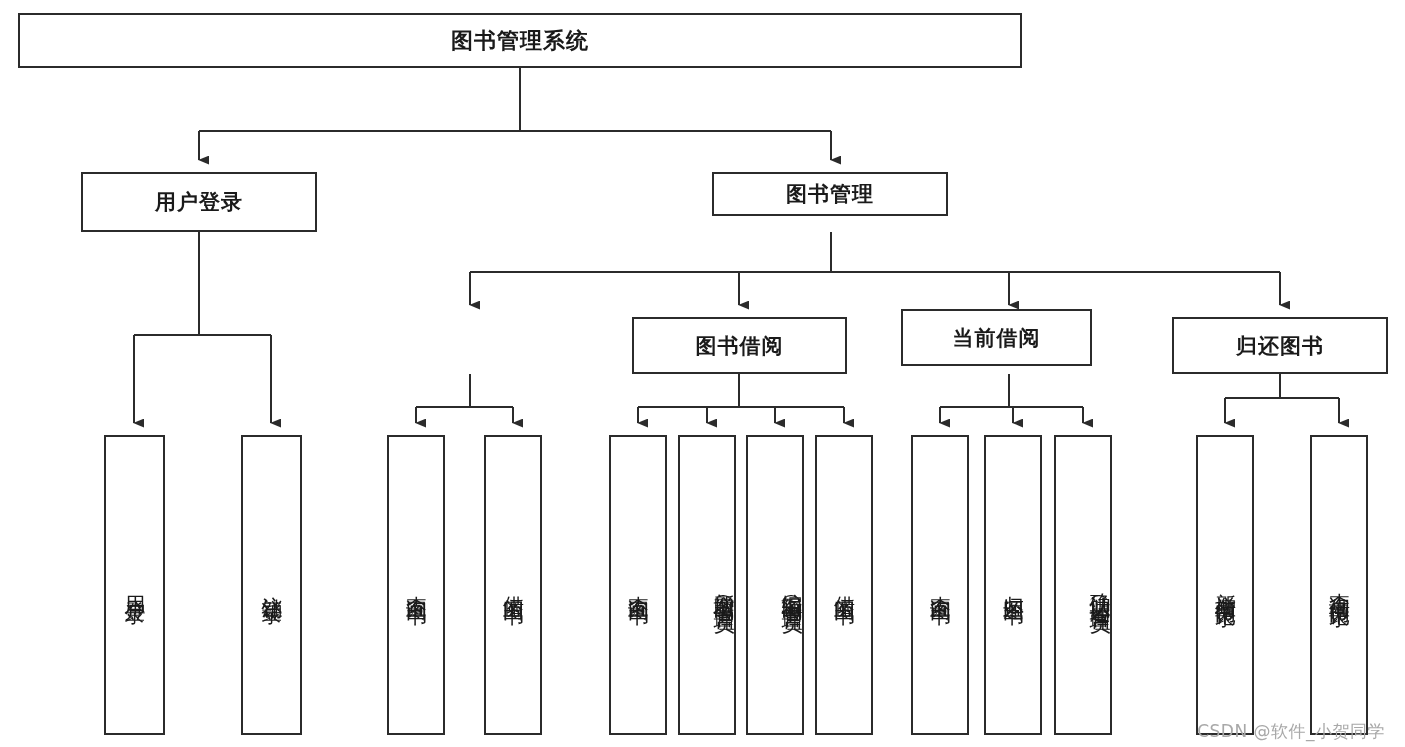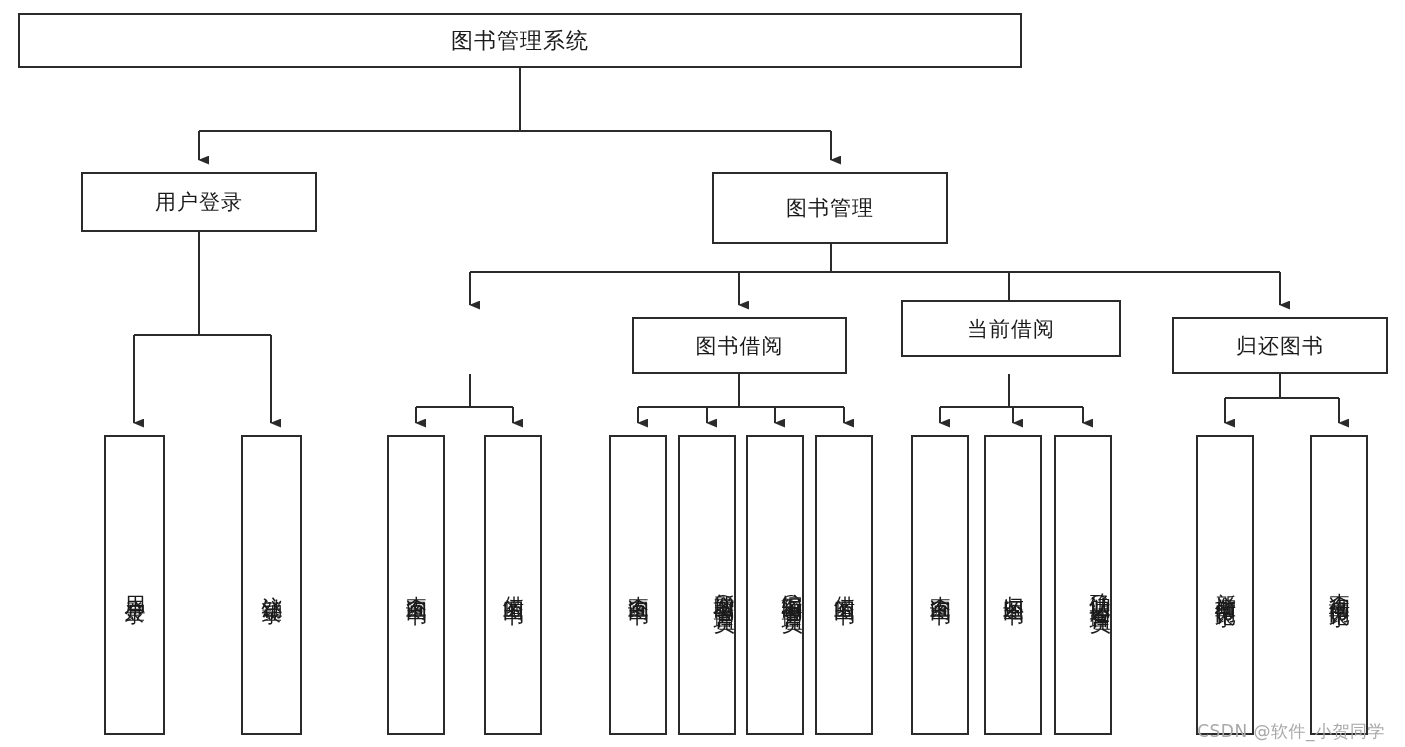--- a/index.html
+++ b/index.html
@@ -34,20 +34,21 @@
     display: flex;
     align-items: center;
     justify-content: center;
     color: #1a1a1a;
     z-index: 2;
   }
   .node-h {
     font-size: 21px;
     letter-spacing: 1px;
     white-space: nowrap;
+    font-weight: bold;
   }
   .node-root {
     font-size: 22px;
   }
   .node-v {
     writing-mode: vertical-rl;
     text-orientation: upright;
     font-size: 21px;
     letter-spacing: 3px;
     align-items: flex-start;
@@ -127,28 +128,28 @@
     </g>
   </svg>
 
   <div class="node node-h node-root" style="left:18px; top:13px; width:1004px; height:55px;">
     <span>图书管理系统</span>
   </div>
 
   <div class="node node-h" style="left:81px; top:172px; width:236px; height:60px;">
     <span>用户登录</span>
   </div>
-  <div class="node node-h" style="left:712px; top:172px; width:236px; height:72px;">
+  <div class="node node-h" style="left:712px; top:172px; width:236px; height:44px;">
     <span>图书管理</span>
   </div>
 
   <div class="node node-h" style="left:632px; top:317px; width:215px; height:57px;">
     <span>图书借阅</span>
   </div>
-  <div class="node node-h" style="left:901px; top:300px; width:220px; height:57px;">
+  <div class="node node-h" style="left:901px; top:309px; width:191px; height:57px;">
     <span>当前借阅</span>
   </div>
   <div class="node node-h" style="left:1172px; top:317px; width:216px; height:57px;">
     <span>归还图书</span>
   </div>
 
   <div class="node node-v centered" style="left:104px; top:435px; width:61px; height:300px;">
     <span>用户登录</span>
   </div>
   <div class="node node-v centered" style="left:241px; top:435px; width:61px; height:300px;">

